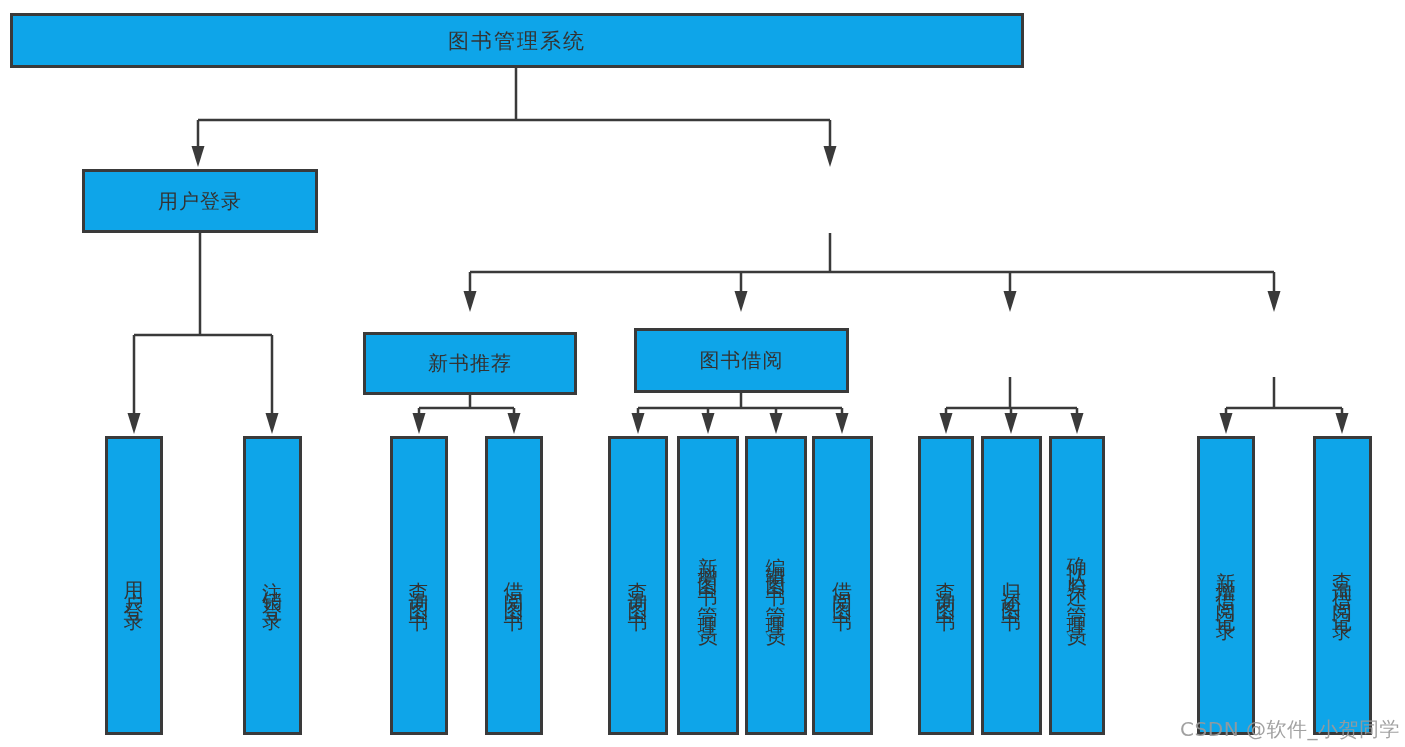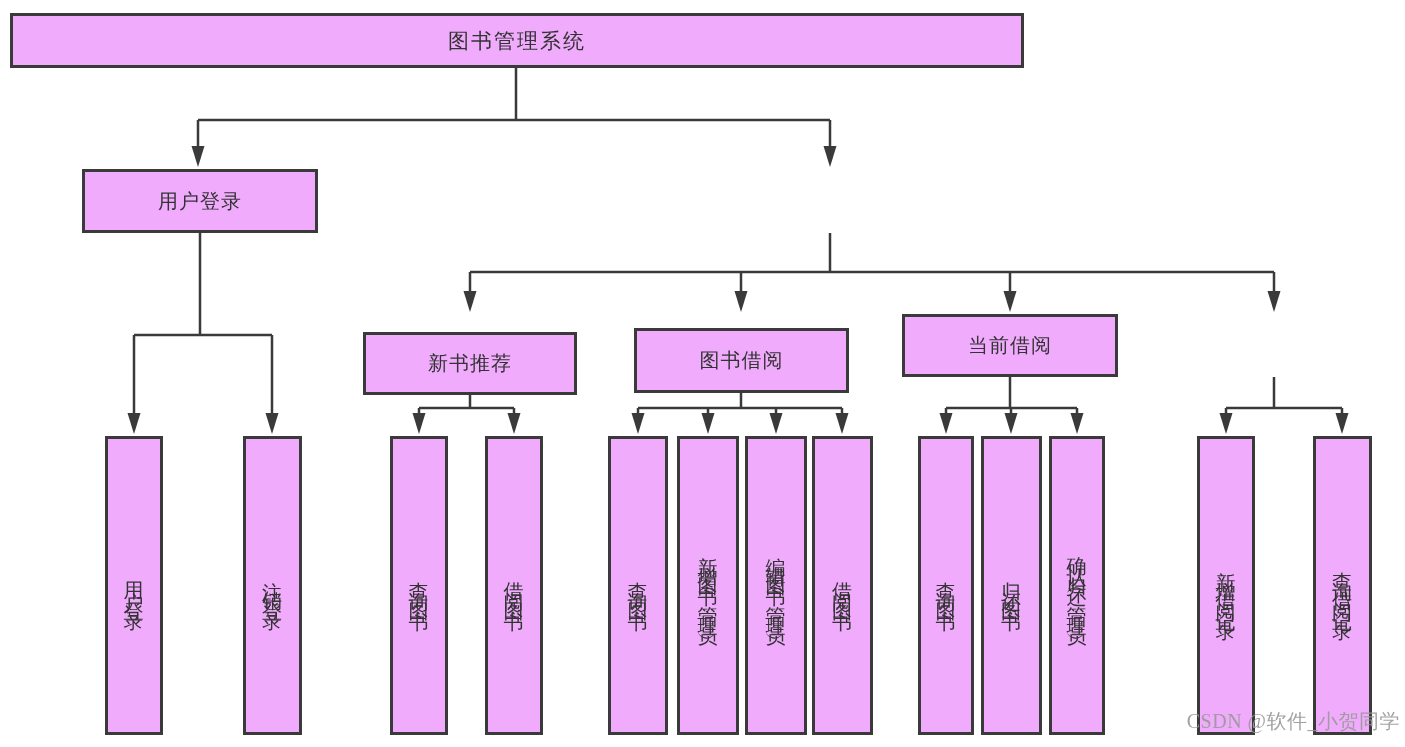--- a/index.html
+++ b/index.html
@@ -16,21 +16,21 @@
     overflow: hidden;
   }
   .connectors {
     position: absolute;
     left: 0; top: 0;
     width: 1405px; height: 747px;
     pointer-events: none;
   }
   .box {
     position: absolute;
-    background: #f0abfc;
+    background: #0ea5e9;
     border: 3px solid var(--line, #3a3a3a);
     display: flex;
     align-items: center;
     justify-content: center;
     color: var(--text, #333333);
     z-index: 2;
   }
   .box.root-box {
     font-size: 21px;
     letter-spacing: 2px;
@@ -43,27 +43,26 @@
     writing-mode: vertical-rl;
     text-orientation: mixed;
     font-size: 20px;
     letter-spacing: 10px;
     line-height: 1;
     white-space: nowrap;
   }
   .watermark {
     position: absolute;
     right: 5px;
-    bottom: 12px;
+    bottom: 4px;
     font-size: 20px;
     letter-spacing: 0.5px;
     color: var(--watermark, #9a9a9a);
     z-index: 5;
     opacity: 0.92;
-    font-family: Liberation Serif, serif;
   }
 </style>
 </head>
 <body>
 
 <div class="canvas">
 
   <svg class="connectors" width="1405" height="747" viewBox="0 0 1405 747" xmlns="http://www.w3.org/2000/svg">
     <g style="stroke: var(--line, #3a3a3a);" stroke-width="2.5" fill="none">
 
@@ -103,21 +102,20 @@
       <polygon points="1335.5,413 1348.5,413 1342,434"></polygon>
     </g>
   </svg>
 
   <div class="box root-box" style="left:10px;top:13px;width:1014px;height:55px">图书管理系统</div>
 
   <div class="box h" style="left:82px;top:169px;width:236px;height:64px">用户登录</div>
 
   <div class="box h" style="left:363px;top:332px;width:214px;height:63px">新书推荐</div>
   <div class="box h" style="left:634px;top:328px;width:215px;height:65px">图书借阅</div>
-  <div class="box h" style="left:902px;top:314px;width:216px;height:63px">当前借阅</div>
 
   <div class="box v" style="left:105px;top:436px;width:58px;height:299px">
     <span class="vtext">用户登录</span>
   </div>
   <div class="box v" style="left:243px;top:436px;width:59px;height:299px">
     <span class="vtext">注销登录</span>
   </div>
 
   <div class="box v" style="left:390px;top:436px;width:58px;height:299px">
     <span class="vtext">查询图书</span>

